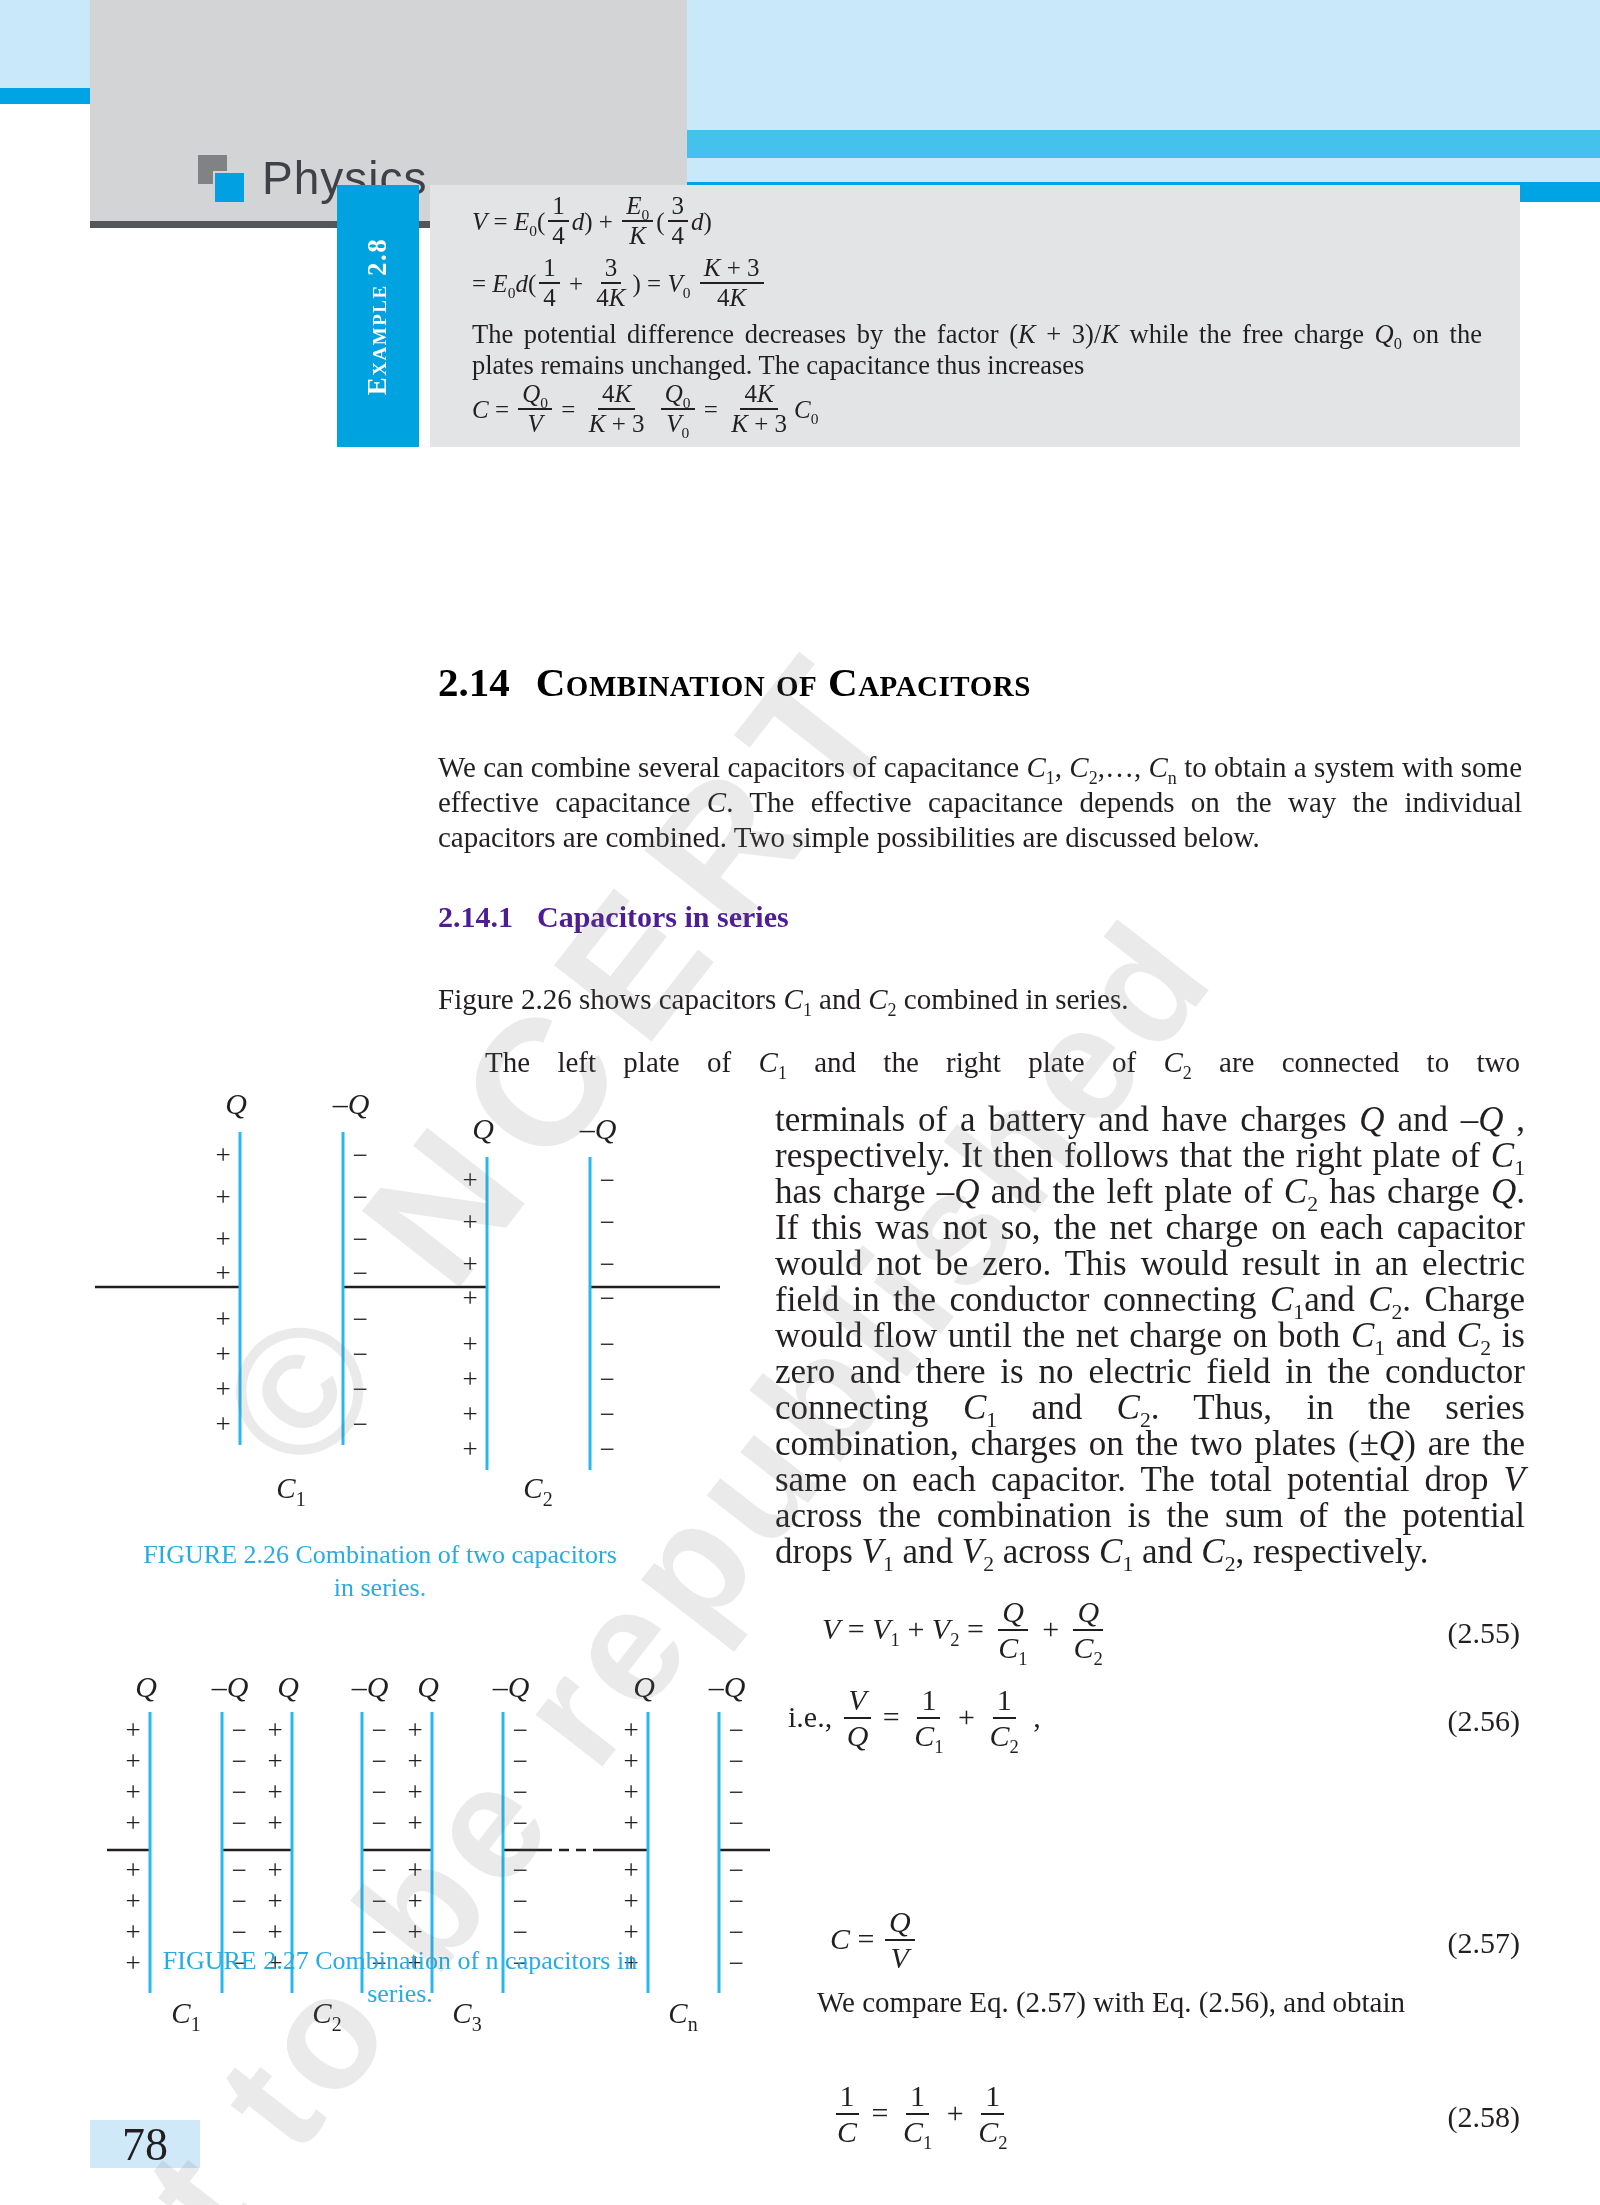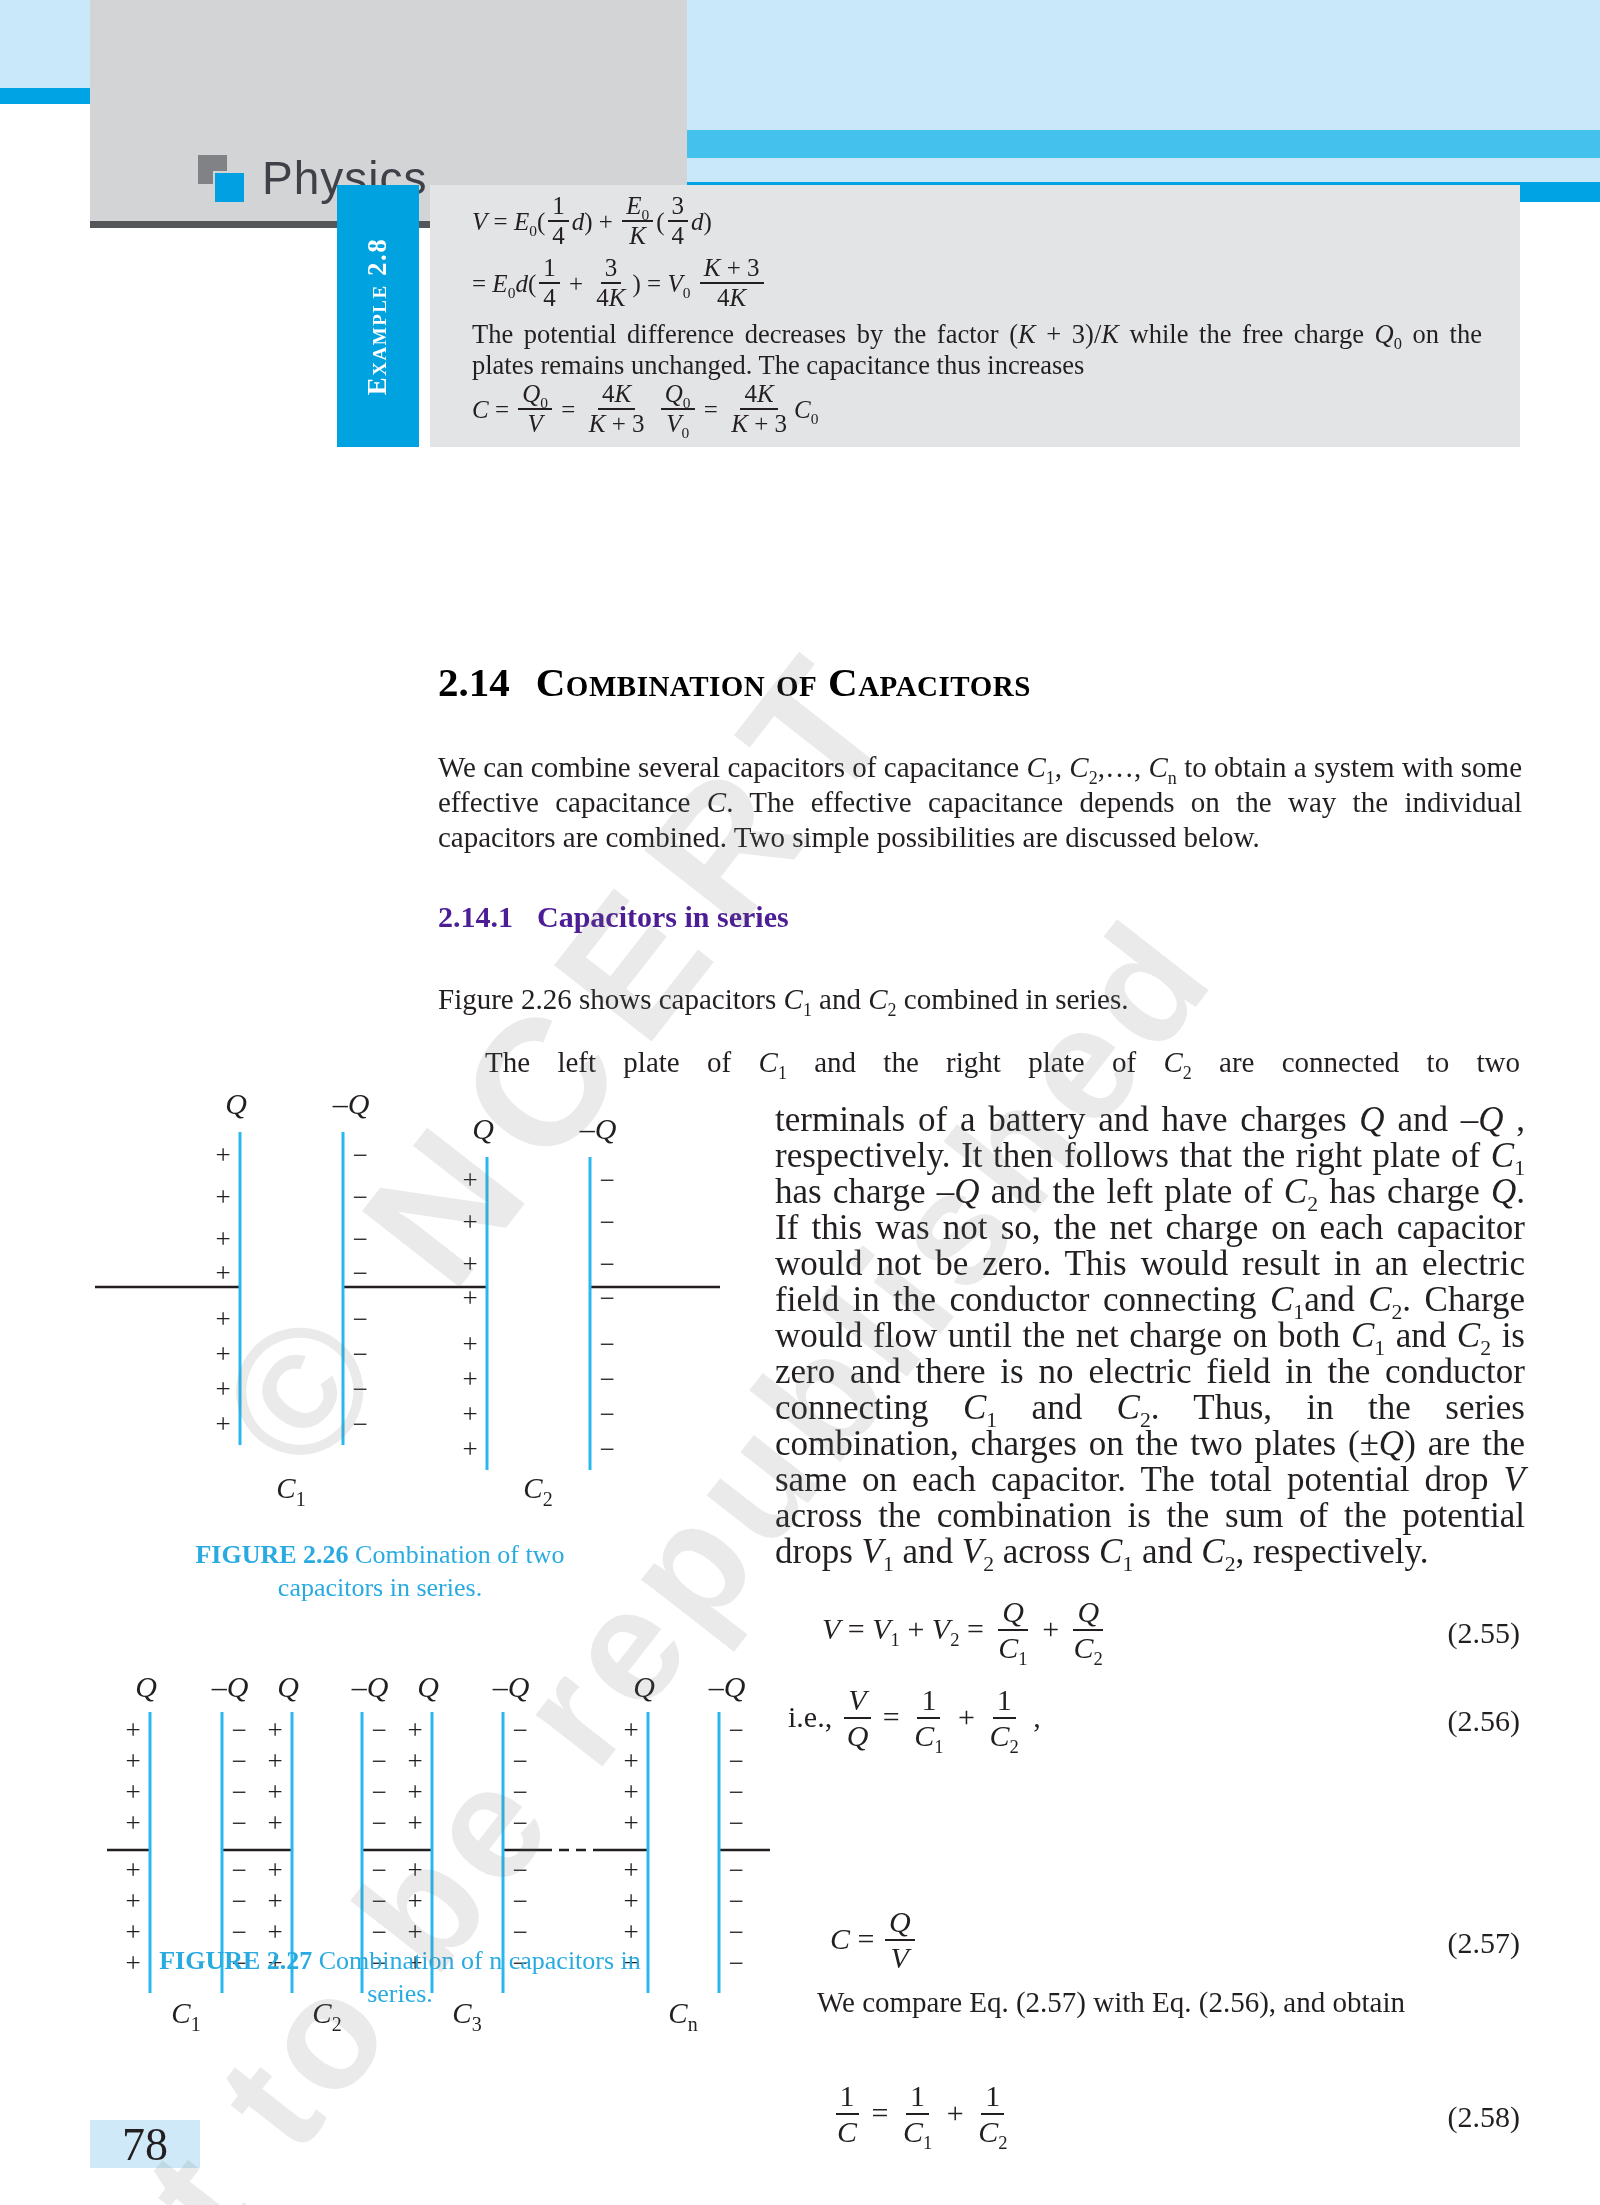--- a/index.html
+++ b/index.html
@@ -62,21 +62,21 @@
   .plate{stroke:#29b8ee;stroke-width:3;}
   .wire{stroke:#231f20;stroke-width:2.5;}
   .dash{stroke-dasharray:10 7;}
   svg text{fill:#231f20;}
   .qlbl{font-size:30px;font-style:italic;}
   .sign{font-size:27px;}
   .clbl{font-size:29px;font-style:italic;}
   .figcap{position:absolute;text-align:center;font-size:26px;line-height:33px;color:#29abe2;}
   .cap226{left:140px;top:1538px;width:480px;}
   .cap227{left:150px;top:1944px;width:500px;}
-  .figcap b{font-weight:bold;}
+  .figcap b{font-weight:normal;}
   
   .pagebox{position:absolute;left:90px;top:2120px;width:110px;height:48px;background:#cfe9f9;
         display:flex;align-items:center;justify-content:center;font-size:46px;}
   
   .wm{position:absolute;font-family:"Liberation Sans",sans-serif;font-weight:bold;color:#6e6e6e;
       opacity:.14;white-space:nowrap;pointer-events:none;z-index:5;transform-origin:left bottom;}
   .wm1{left:340px;top:1300px;font-size:180px;letter-spacing:26px;transform:rotate(-52deg);}
   .wm2{left:120px;top:2260px;font-size:160px;letter-spacing:10px;transform:rotate(-52deg);}
 </style>
 </head>

